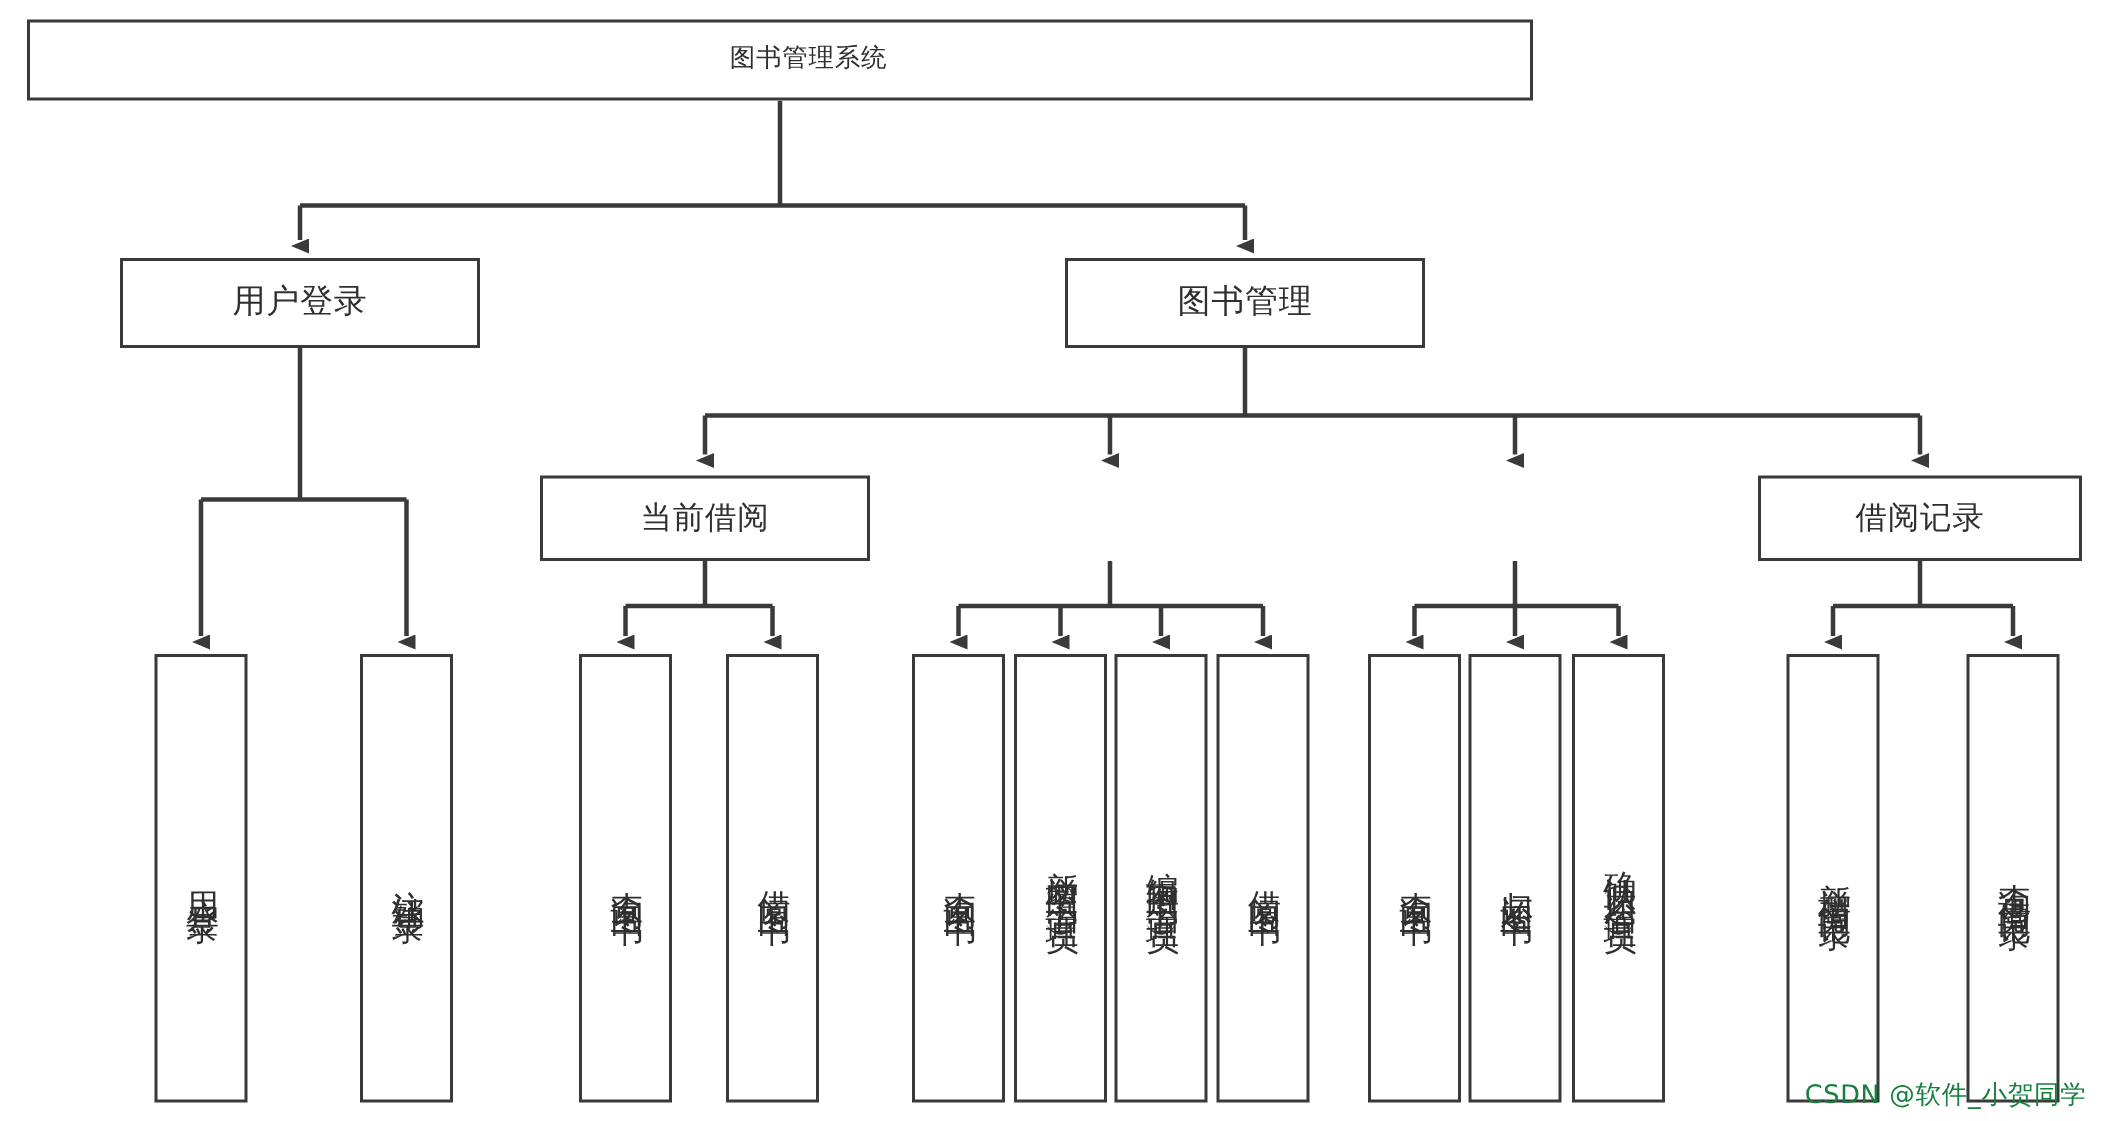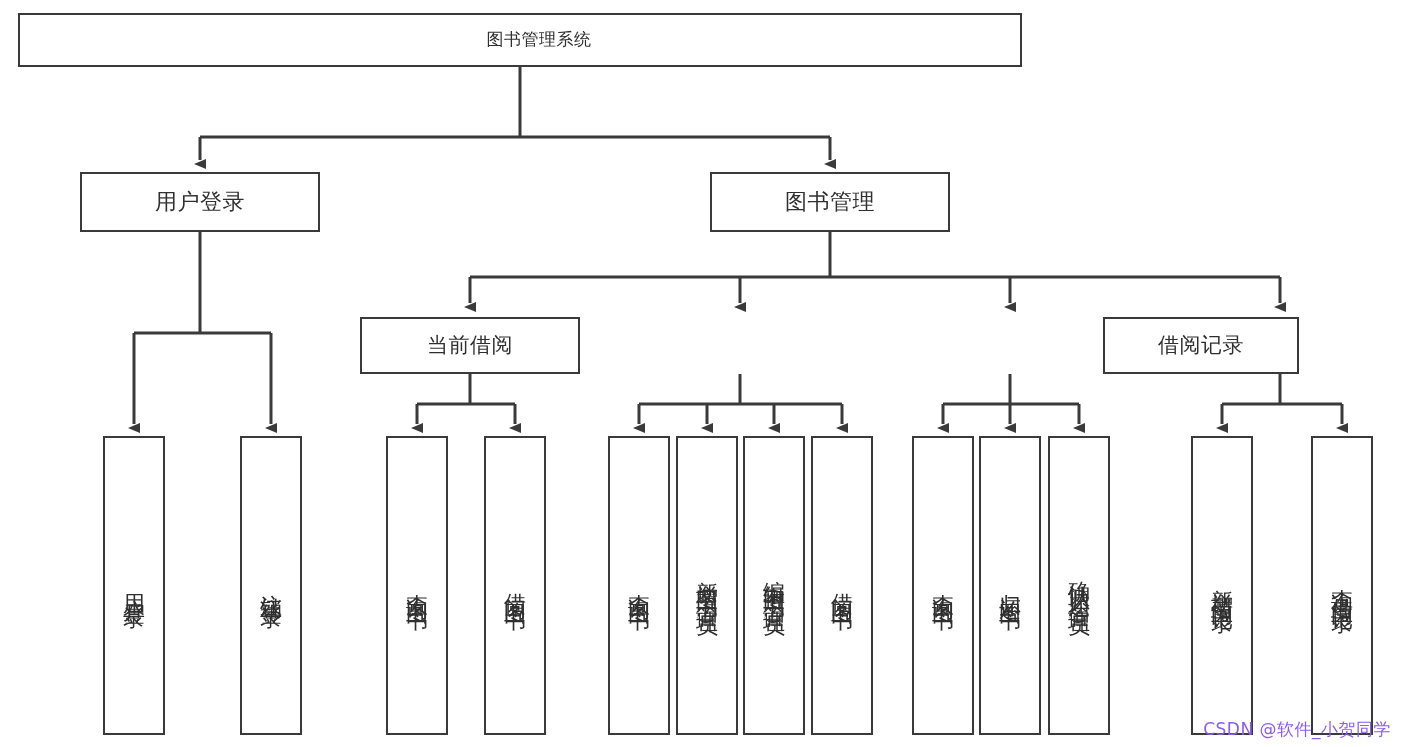--- a/index.html
+++ b/index.html
@@ -64,21 +64,21 @@
     font-size: 22px;
     letter-spacing: 5px;
     white-space: nowrap;
     line-height: 1;
   }
   #watermark {
     position: absolute;
     right: 14px;
     bottom: 6px;
     font-size: 17px;
-    color: #8b5cf6;
+    color: #15803d;
     z-index: 5;
     white-space: nowrap;
     letter-spacing: 0.5px;
   }
 </style>
 </head>
 <body>
 
 <div id="diagram-root">
 
@@ -139,21 +139,21 @@
   <div class="node node-l2" style="left:80px; top:172px; width:240px; height:60px;">
     <span class="node-label">用户登录</span>
   </div>
   <div class="node node-l2" style="left:710px; top:172px; width:240px; height:60px;">
     <span class="node-label">图书管理</span>
   </div>
 
   <div class="node node-l3" style="left:360px; top:317px; width:220px; height:57px;">
     <span class="node-label">当前借阅</span>
   </div>
-  <div class="node node-l3" style="left:1103px; top:317px; width:196px; height:57px;">
+  <div class="node node-l3" style="left:1172px; top:317px; width:216px; height:57px;">
     <span class="node-label">借阅记录</span>
   </div>
 
   <div class="node node-leaf" style="left:103px; top:436px; width:62px; height:299px;">
     <span class="node-label">用户登录</span>
   </div>
   <div class="node node-leaf" style="left:240px; top:436px; width:62px; height:299px;">
     <span class="node-label">注销登录</span>
   </div>
 

